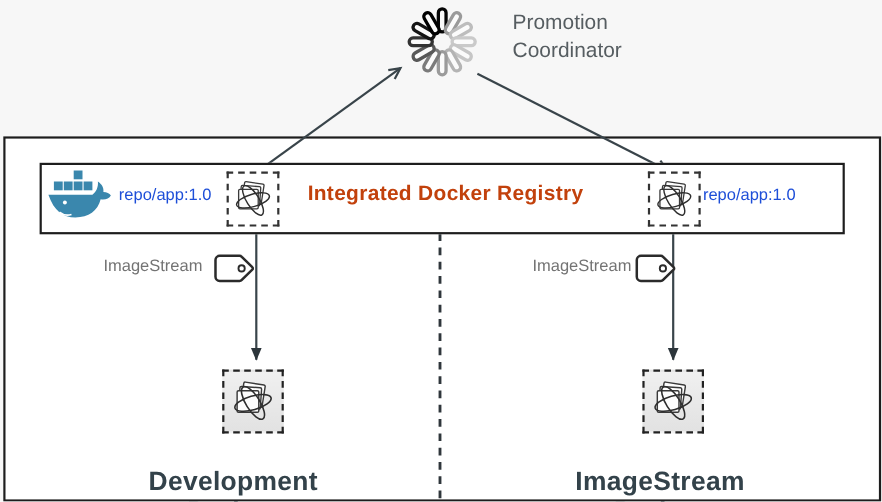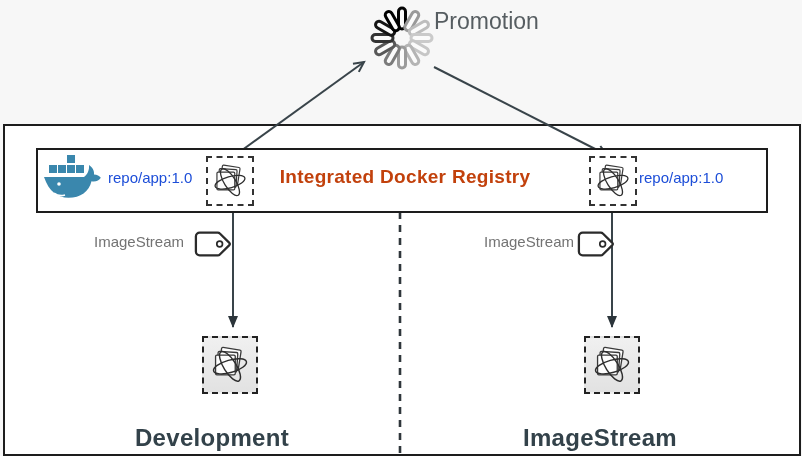--- a/index.html
+++ b/index.html
@@ -37,21 +37,21 @@
   .img-box-top-right{left:589px;top:156px;width:44px;height:46px;}
   .img-box-bottom{
     width:52px;height:54px;border:2px dashed #222;
     background:linear-gradient(180deg,#f0f0f0,#e2e2e2);
   }
   .img-box-bottom-left{left:202px;top:336px;}
   .img-box-bottom-right{left:584px;top:336px;}
   
   .spinner{left:368px;top:4px;}
   .coordinator-label{
-    left:434px;top:8px;font-size:23px;line-height:26px;color:#565d61;
+    left:466px;top:8px;font-size:19px;line-height:26px;color:#565d61;
   }
   
   .stream-label{font-size:15px;color:#737373;}
   .stream-label-left{left:94px;top:233px;}
   .stream-label-right{left:484px;top:233px;}
   .tag-icon{width:38px;height:30px;}
   .tag-icon-left{left:194px;top:229px;}
   .tag-icon-right{left:577px;top:229px;}
   
   .project-label{
@@ -115,20 +115,21 @@
     <rect x="30.5" y="4" width="7" height="21" rx="3.5" stroke="#7b7b7b" transform="rotate(210 34 34)"></rect>
     <rect x="30.5" y="4" width="7" height="21" rx="3.5" stroke="#585858" transform="rotate(240 34 34)"></rect>
     <rect x="30.5" y="4" width="7" height="21" rx="3.5" stroke="#333333" transform="rotate(270 34 34)"></rect>
     <rect x="30.5" y="4" width="7" height="21" rx="3.5" stroke="#151515" transform="rotate(300 34 34)"></rect>
     <rect x="30.5" y="4" width="7" height="21" rx="3.5" stroke="#000000" transform="rotate(330 34 34)"></rect>
   </g>
 </svg>
 
 <div class="abs coordinator-label">
   <div>Promotion</div>
+  <div>Coordinator</div>
 </div>
 
 <div class="abs registry-box"></div>
 
 <svg class="abs docker-logo" width="64" height="54" viewBox="0 0 64 54">
   <g fill="#3a87ad">
     <rect x="25" y="2" width="8" height="8"></rect>
     <rect x="7" y="12" width="8" height="8"></rect>
     <rect x="16" y="12" width="8" height="8"></rect>
     <rect x="25" y="12" width="8" height="8"></rect>

